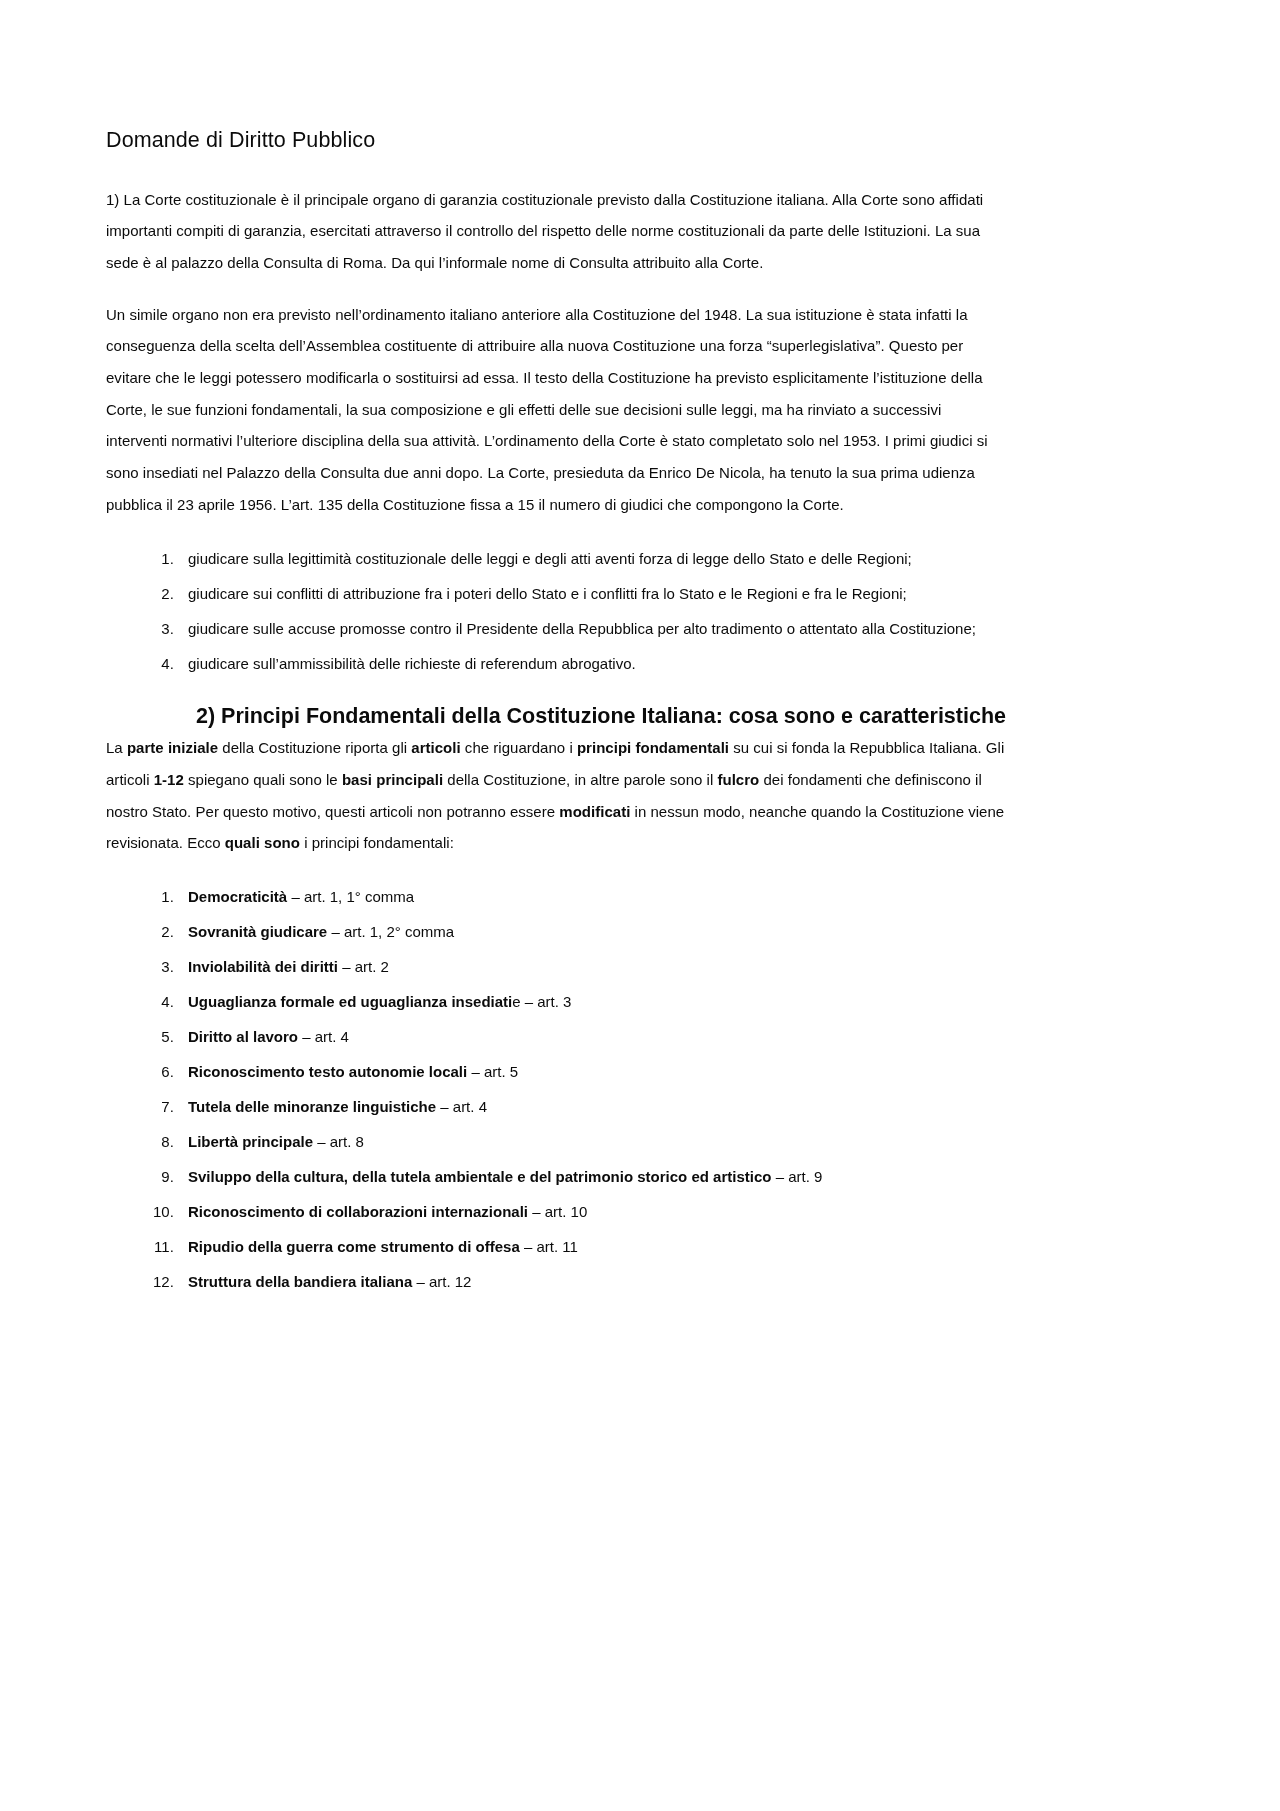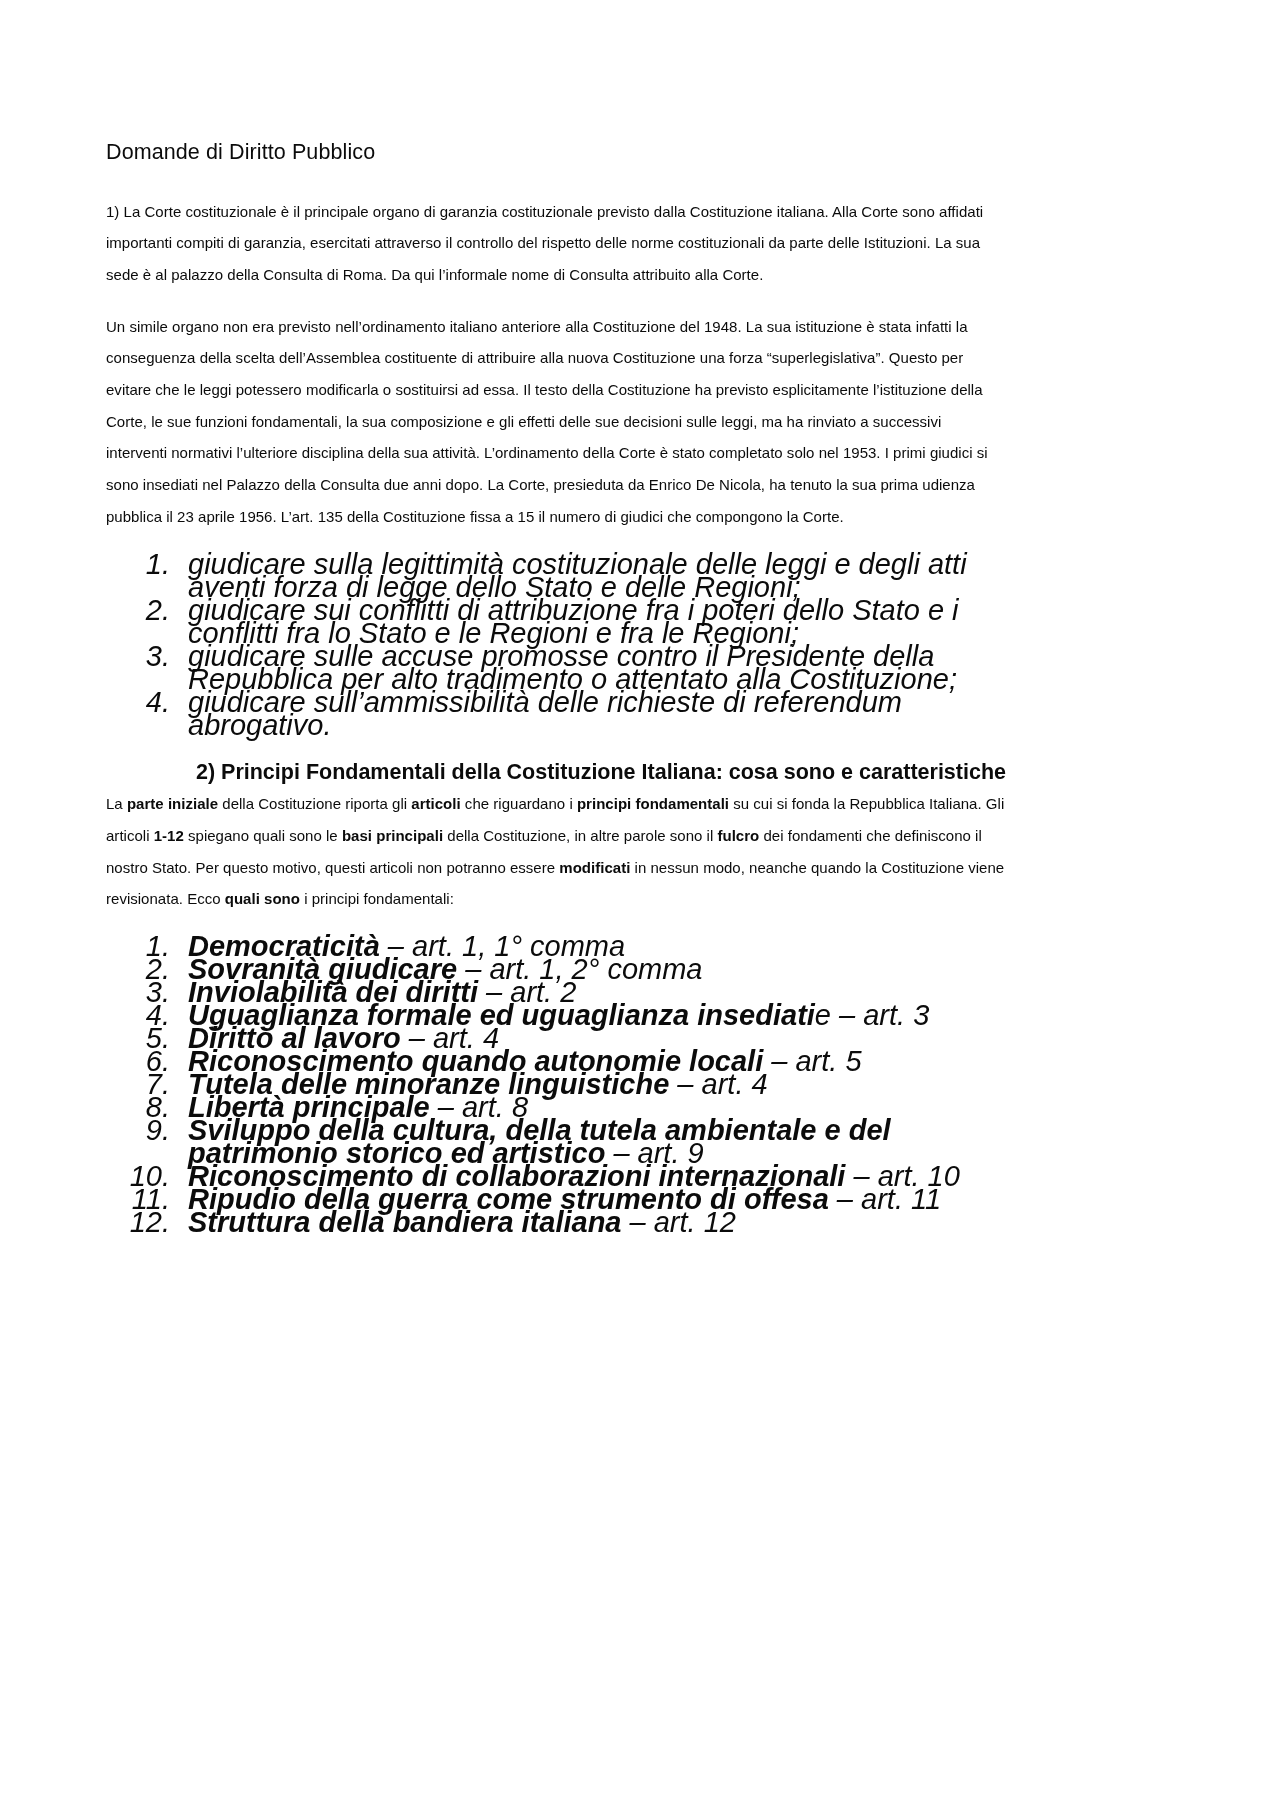--- a/index.html
+++ b/index.html
@@ -9,21 +9,21 @@
   }
   body {
     font-family: "Liberation Sans", "DejaVu Sans", sans-serif;
     color: #0b0b0b;
     -webkit-font-smoothing: antialiased;
   }
   .page {
     position: relative;
     width: 1280px;
     height: 1429px;
-    margin: 12px auto;
+    margin: 0 auto;
     background: #ffffff;
     box-sizing: border-box;
     overflow: hidden;
   }
   .content {
     position: absolute;
     left: 106px;
     top: 130px;
     width: 900px;
   }
@@ -44,26 +44,25 @@
     margin-bottom: 0;
   }
   .section-head {
     font-size: 21.5px;
     line-height: 31.7px;
     margin: 0;
     font-weight: bold;
     text-align: right;
   }
   ol.numlist {
-    font-size: 29px;
-    line-height: 23px;
+    font-size: 15px;
+    line-height: 35px;
     margin: 16px 0 20px 0;
     padding-left: 72px;
     list-style-position: outside;
-    font-style: italic;
   }
   ol.numlist > li {
     margin: 0;
     padding-left: 10px;
   }
   ol.numlist.spaced > li {
     margin: 0;
   }
   b, strong { font-weight: bold; }
 </style>
@@ -90,21 +89,21 @@
     <div class="section-head">2) Principi Fondamentali della Costituzione Italiana: cosa sono e caratteristiche</div>
 
     <p class="para" id="principi-intro"><span>La </span><b>parte iniziale</b><span> della Costituzione riporta gli </span><b>articoli</b><span> che riguardano i </span><b>principi fondamentali</b><span> su cui si fonda la Repubblica Italiana. Gli articoli </span><b>1-12</b><span> spiegano quali sono le </span><b>basi principali</b><span> della Costituzione, in altre parole sono il </span><b>fulcro</b><span> dei fondamenti che definiscono il nostro Stato. Per questo motivo, questi articoli non potranno essere </span><b>modificati</b><span> in nessun modo, neanche quando la Costituzione viene revisionata. Ecco </span><b>quali sono</b><span> i principi fondamentali:</span></p>
 
     <ol class="numlist spaced" id="principles-list">
         <li><b>Democraticità</b><span> – art. 1, 1° comma</span></li>
         <li><b>Sovranità giudicare</b><span> – art. 1, 2° comma</span></li>
         <li><b>Inviolabilità dei diritti</b><span> – art. 2</span></li>
         <li><b>Uguaglianza formale ed uguaglianza insediati</b><span>e</span><span> – art. 3</span></li>
         <li><b>Diritto al lavoro</b><span> – art. 4</span></li>
-        <li><b>Riconoscimento quando autonomie locali</b><span> – art. 5</span></li>
+        <li><b>Riconoscimento testo autonomie locali</b><span> – art. 5</span></li>
         <li><b>Tutela delle minoranze linguistiche</b><span> – art. 4</span></li>
         <li><b>Libertà principale</b><span> – art. 8</span></li>
         <li><b>Sviluppo della cultura, della tutela ambientale e del patrimonio storico ed artistico</b><span> – art. 9</span></li>
         <li><b>Riconoscimento di collaborazioni internazionali</b><span> – art. 10</span></li>
         <li><b>Ripudio della guerra come strumento di offesa</b><span> – art. 11</span></li>
         <li><b>Struttura della bandiera italiana</b><span> – art. 12</span></li>
       </ol>
 
   </div>
 </div>

